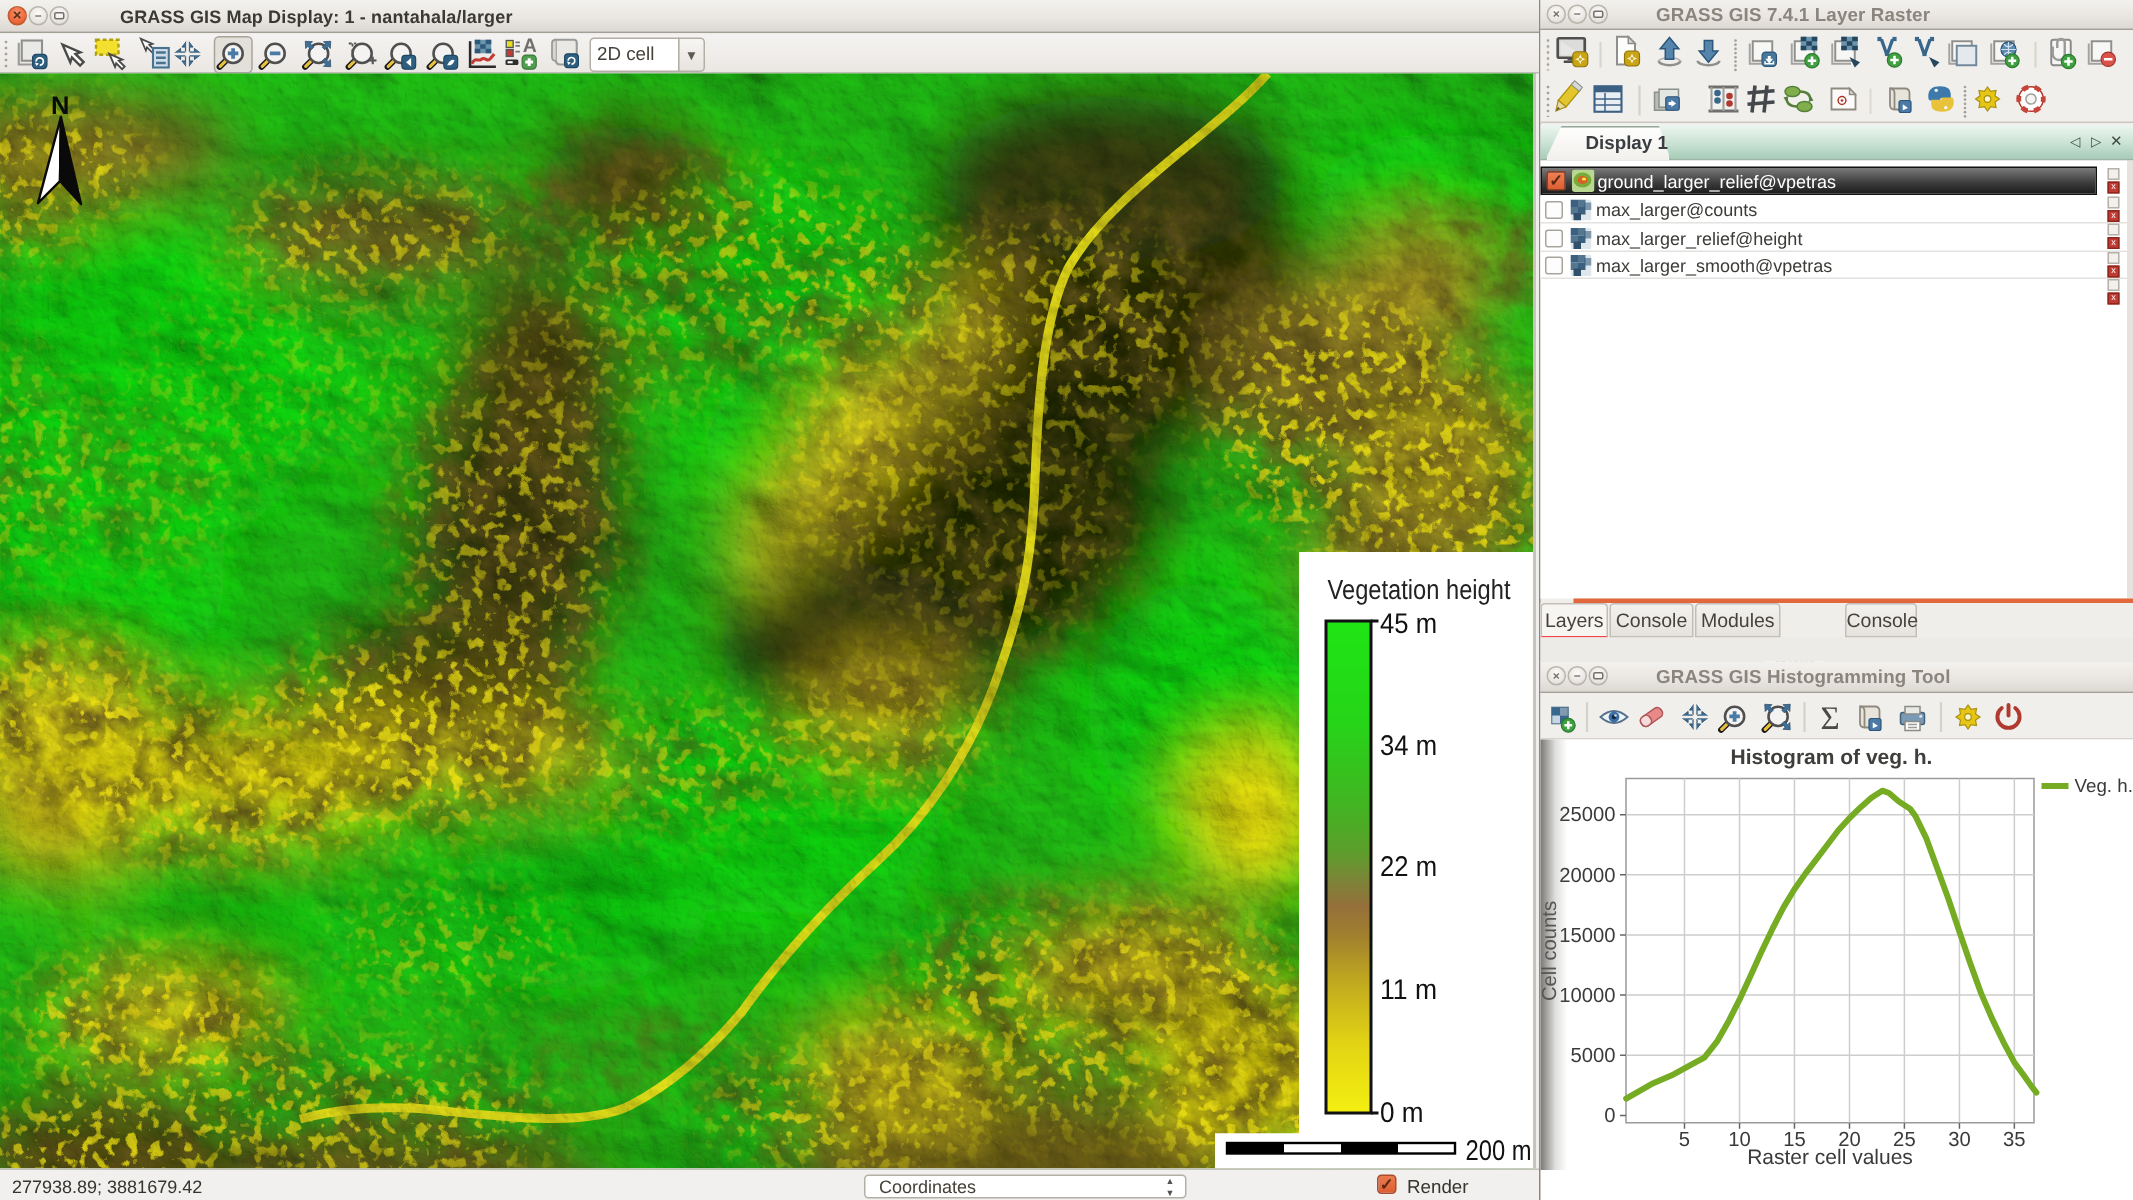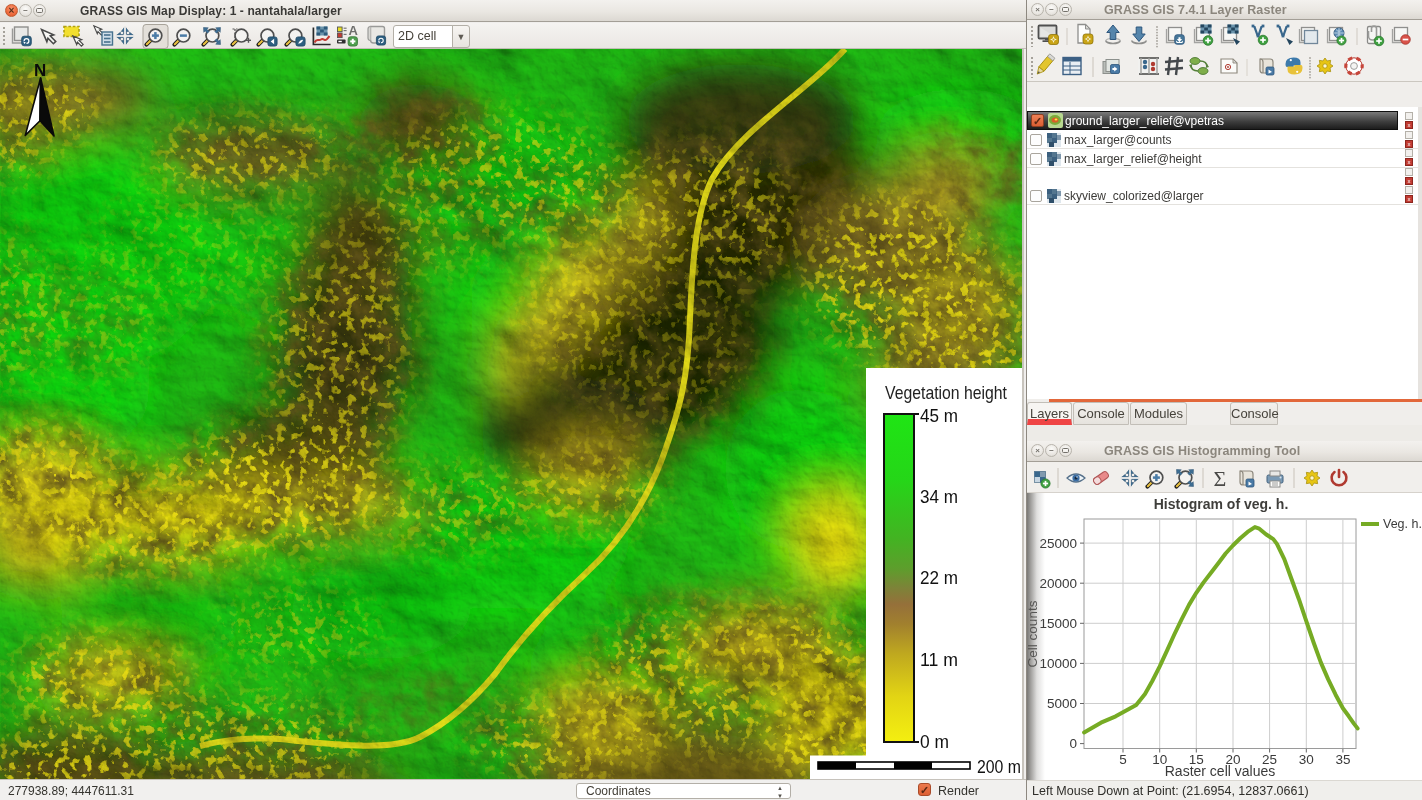--- a/index.html
+++ b/index.html
@@ -437,21 +437,21 @@
 
 <g>
   <rect x="810" y="706.5" width="214" height="23.5" fill="#ffffff"></rect>
   <rect x="818" y="713" width="152" height="7" fill="#ffffff" stroke="#000" stroke-width="1.6"></rect>
   <rect x="818" y="713" width="38" height="7" fill="#000"></rect>
   <rect x="894" y="713" width="38" height="7" fill="#000"></rect>
   <text x="977" y="724" font-size="19" fill="#111" font-family="Liberation Sans" textLength="44" lengthAdjust="spacingAndGlyphs">200 m</text>
 </g>
 </svg></div>
     <div id="mapstatus">
-      <div style="position:absolute; left:8px; top:4px;">277938.89; 4447611.31</div>
+      <div style="position:absolute; left:8px; top:4px;">277938.89; 3881679.42</div>
       <div class="combo" style="left:576px; top:3px; width:215px; height:16px; line-height:15px; padding-left:9px;">Coordinates
         <span style="position:absolute; right:7px; top:-3px; font-size:6px; color:#55524c;">▲</span>
         <span style="position:absolute; right:7px; top:5px; font-size:6px; color:#55524c;">▼</span>
       </div>
       <div style="position:absolute; left:918px; top:3px; width:13px; height:13px; background:linear-gradient(#ec7a4e,#dd5f33); border:1px solid #aa4c2a; border-radius:3px; color:#5b2813; font-size:11px; line-height:12px; text-align:center; font-weight:bold;">✓</div>
       <div style="position:absolute; left:938px; top:4px; color:#35342f; font-size:12.5px;">Render</div>
     </div>
   </div>
 
   <div class="win" id="lmwin">
@@ -701,20 +701,27 @@
             <polygon points="8.00,0.00 5.03,2.08 5.66,5.66 2.08,5.03 0.00,8.00 -2.08,5.03 -5.66,5.66 -5.03,2.08 -8.00,0.00 -5.03,-2.08 -5.66,-5.66 -2.08,-5.03 -0.00,-8.00 2.08,-5.03 5.66,-5.66 5.03,-2.08" fill="#e7c514" stroke="#a8900e" stroke-width="0.8"></polygon>
             <circle r="2.2" fill="#fdf6d0" stroke="#a8900e" stroke-width="0.8"></circle>
           </g>
           <g transform="translate(327,15)">
             <circle r="8.2" fill="#fff" stroke="#b5372c" stroke-width="1"></circle>
             <circle r="8.2" fill="none" stroke="#c6453a" stroke-width="3.2" stroke-dasharray="4.3 4.3" stroke-dashoffset="2.1"></circle>
             <circle r="3.4" fill="#f4f4f2" stroke="#9f9f9d" stroke-width="1"></circle>
           </g>
         </svg>
       </div>
+    <div id="lmtabbar">
+      <div id="lmtab"></div>
+        <div id="lmtabtext">Display 1</div>
+      <div style="position:absolute; right:36px; top:6px; font-size:9px; color:#46524a;">◁</div>
+      <div style="position:absolute; right:22px; top:6px; font-size:9px; color:#46524a;">▷</div>
+      <div style="position:absolute; right:8px; top:5px; font-size:10px; color:#3c4840;">✕</div>
+    </div>
     <div id="lmlist">
       <div class="lrow" style="top:4px; height:19px; background:linear-gradient(#7a7a7a,#3f3f3f 55%,#1c1c1c); color:#fff; border:1px solid #101010; width:371px;">
         <span style="position:absolute; left:3px; top:2px; width:13px; height:13px; background:linear-gradient(#ee8055,#db5f33); border:1px solid #8e3f22; border-radius:2px; color:#5b2813; font-size:11px; line-height:13px; text-align:center; font-weight:bold;">✓</span>
         <svg style="position:absolute; left:20px; top:1px;" width="15" height="15">
             <rect x="0" y="0" width="15" height="15" rx="2" fill="#b8d890"></rect>
             <ellipse cx="7" cy="7" rx="6" ry="5" fill="#7aab3a"></ellipse>
             <ellipse cx="7" cy="7" rx="3.4" ry="2.6" fill="#d95f28"></ellipse>
             <ellipse cx="8" cy="6.4" rx="1.4" ry="1" fill="#f7ef3a"></ellipse>
           </svg>
         <span style="position:absolute; left:37px; top:2px;">ground_larger_relief@vpetras</span>
@@ -726,42 +733,42 @@
           </svg>
           <span style="position:absolute; left:37px; top:2px;">max_larger@counts</span>
         </div>
       <div class="lrow" style="top:42.5px;">
           <span class="cbx"></span>
           <svg class="ric">
             <use href="#rastic"></use>
           </svg>
           <span style="position:absolute; left:37px; top:2px;">max_larger_relief@height</span>
         </div>
-      <div class="lrow" style="top:79.5px;">
+      <div class="lrow" style="top:61px;">
           <span class="cbx"></span>
           <svg class="ric">
             <use href="#rastic"></use>
           </svg>
-          <span style="position:absolute; left:37px; top:2px;">skyview_colorized@larger</span>
+          <span style="position:absolute; left:37px; top:2px;">max_larger_smooth@vpetras</span>
         </div>
       <div style="position:absolute; left:378px; top:5px; width:8px; height:8px; background:#f2f0ed; border:1px solid #b5b1a9;"></div>
         <div style="position:absolute; left:378px; top:14px; width:8px; height:8px; background:#c23b32; border:1px solid #8e261e; color:#fff; font-size:6px; line-height:7px; text-align:center;">x</div>
         <div style="position:absolute; left:378px; top:24px; width:8px; height:8px; background:#f2f0ed; border:1px solid #b5b1a9;"></div>
         <div style="position:absolute; left:378px; top:33px; width:8px; height:8px; background:#c23b32; border:1px solid #8e261e; color:#fff; font-size:6px; line-height:7px; text-align:center;">x</div>
         <div style="position:absolute; left:378px; top:42px; width:8px; height:8px; background:#f2f0ed; border:1px solid #b5b1a9;"></div>
         <div style="position:absolute; left:378px; top:51px; width:8px; height:8px; background:#c23b32; border:1px solid #8e261e; color:#fff; font-size:6px; line-height:7px; text-align:center;">x</div>
         <div style="position:absolute; left:378px; top:61px; width:8px; height:8px; background:#f2f0ed; border:1px solid #b5b1a9;"></div>
         <div style="position:absolute; left:378px; top:70px; width:8px; height:8px; background:#c23b32; border:1px solid #8e261e; color:#fff; font-size:6px; line-height:7px; text-align:center;">x</div>
         <div style="position:absolute; left:378px; top:79px; width:8px; height:8px; background:#f2f0ed; border:1px solid #b5b1a9;"></div>
         <div style="position:absolute; left:378px; top:88px; width:8px; height:8px; background:#c23b32; border:1px solid #8e261e; color:#fff; font-size:6px; line-height:7px; text-align:center;">x</div>
     </div>
     <div id="lmscroll"></div>
     <div id="lmprog"></div>
     <div id="lmtabs">
-      <div class="btab" style="left:0; width:45px; background:#f7f5f2; border-bottom:6px solid #ef4444;">Layers</div>
+      <div class="btab" style="left:0; width:45px; background:#f7f5f2; border-bottom:1px solid #ef4444;">Layers</div>
       <div class="btab" style="left:46px; width:56px;">Console</div>
       <div class="btab" style="left:103px; width:57px;">Modules</div>
       <div class="btab" style="left:149px; width:41px;margin-top:24px;">Data</div>
       <div class="btab" style="left:203px; width:48px;">Console</div>
     </div>
     <div id="lmbottom"></div>
   </div>
 
   <div class="win" id="histwin">
     <div class="titlebar" style="height:21px;">
@@ -913,18 +920,15 @@
           <text x="279.3" y="271" text-anchor="middle" font-size="13.5" fill="#3a3a3a">30</text>
           <text x="315.9" y="271" text-anchor="middle" font-size="13.5" fill="#3a3a3a">35</text>
           <polyline points="57.1,239.4 74.0,229.7 88.7,223.3 96.0,219.3 103.3,215.3 109.2,212.1 118.0,200.9 125.3,188.0 132.6,173.6 140.0,157.6 147.3,141.5 154.6,126.3 162.0,111.9 169.3,99.8 176.6,89.4 184.0,79.8 191.3,70.2 198.6,60.5 205.9,52.5 213.3,45.3 220.6,38.9 227.9,34.1 232.3,35.7 238.9,41.3 246.3,46.1 249.9,50.9 257.3,66.1 264.6,86.2 271.9,106.2 279.2,127.9 286.6,149.5 293.9,169.6 301.2,186.4 308.6,201.7 315.9,215.3 321.8,223.3 326.9,230.6 330.6,235.4" fill="none" stroke="#76ab24" stroke-width="4" stroke-linejoin="round" stroke-linecap="round"></polyline>
           <line x1="334" y1="31" x2="352" y2="31" stroke="#76ab24" stroke-width="4"></line>
           <text x="356" y="35" font-size="12.5" fill="#3a3a3a">Veg. h.</text>
           <text x="10" y="141" text-anchor="middle" font-size="13.5" fill="#4a4a4a" transform="rotate(-90 10 141)">Cell counts</text>
           <text x="193" y="283" text-anchor="middle" font-size="14" fill="#3a3a3a">Raster cell values</text>
         </svg>
       </div>
     <div id="histshadow"></div>
-    <div id="histstatus">
-        <div style="position:absolute; left:5px; top:3px;">Left Mouse Down at Point: (21.6954, 12837.0661)</div>
-      </div>
   </div>
 
 </div>
 
 </body></html>

